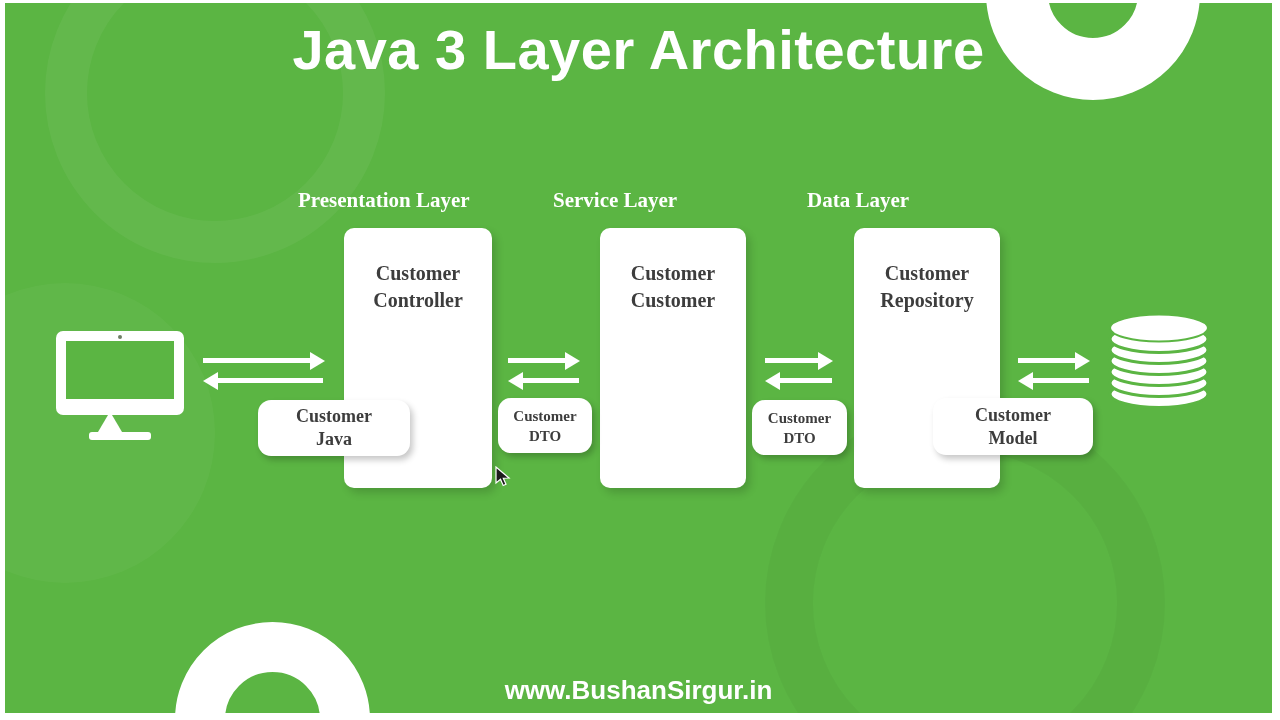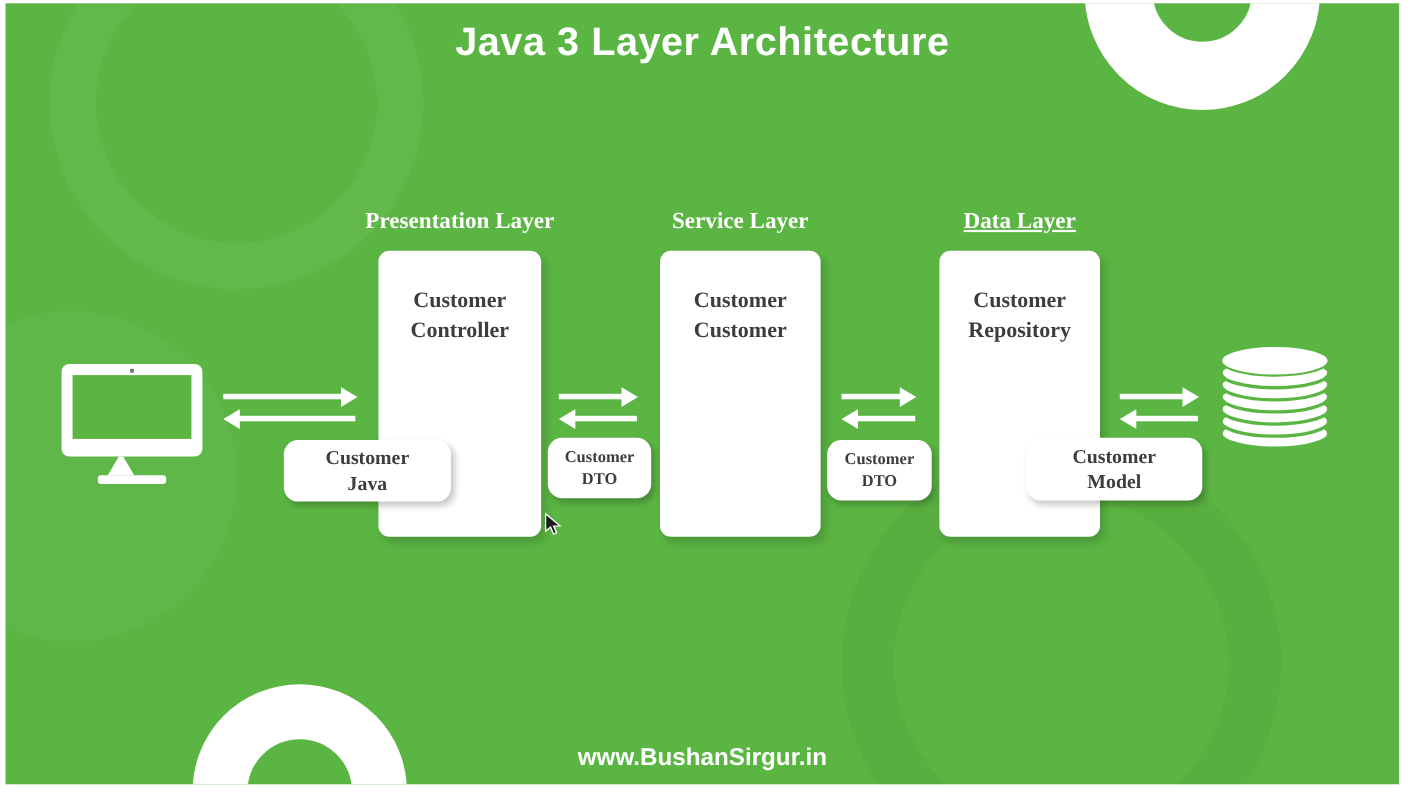--- a/index.html
+++ b/index.html
@@ -16,26 +16,26 @@
   .df1 { left:40px; top:-80px; width:340px; height:340px; border:42px solid rgba(255,255,255,0.05); }
   .df2 { left:760px; top:400px; width:400px; height:400px; border:48px solid rgba(0,0,0,0.03); }
   .df3 { left:-90px; top:280px; width:300px; height:300px; background:rgba(255,255,255,0.035); }
 
   
   .ring { position:absolute; border-radius:50%; }
   .ring-tr { left:981px; top:-117px; width:214px; height:214px; border:62px solid #ffffff; }
   .ring-bl { left:170px; top:619px; width:195px; height:195px; border:50px solid #ffffff; }
 
   .title { position:absolute; left:0; top:14px; width:100%; text-align:center;
-           color:#ffffff; font-size:36px; font-weight:bold; letter-spacing:0.5px; }
+           color:#ffffff; font-size:56px; font-weight:bold; letter-spacing:0.5px; }
 
-  .layer-label { position:absolute; top:185px; width:240px; text-align:center;
+  .layer-label { position:absolute; top:185px; width:240px; 
                  color:#ffffff; font-family:"Liberation Serif", serif;
                  font-weight:bold; font-size:21px; }
-  .ll0 { left:293px; } .ll1 { left:548px; } .ll2 { left:802px;text-decoration:underline; }
+  .ll0 { left:293px; } .ll1 { left:548px; } .ll2 { left:802px; }
 
   .component-box { position:absolute; top:225px; height:260px; background:#ffffff;
                    border-radius:10px; box-shadow:4px 5px 8px rgba(0,0,0,0.16); }
   .cb0 { left:339px; width:148px; } .cb1 { left:595px; width:146px; } .cb2 { left:849px; width:146px; }
   .component-title { padding-top:32px; text-align:center;
                      font-family:"Liberation Serif", serif; font-weight:bold;
                      font-size:20px; line-height:27px; color:#3d3d3d; }
 
   .artifact { position:absolute; background:#ffffff; border-radius:13px;
               box-shadow:3px 4px 6px rgba(0,0,0,0.22); text-align:center;
@@ -75,21 +75,21 @@
                     border-bottom:17px solid #ffffff;
                     border-left:10px solid transparent; border-right:10px solid transparent; }
   .monitor-base   { position:absolute; left:33px; top:101px; width:62px; height:8px;
                     background:#ffffff; border-radius:3px; }
 
   .database { position:absolute; left:1102px; top:308px; }
 
   .cursor { position:absolute; left:490px; top:463px; }
 
   .footer { position:absolute; left:0; top:672px; width:100%; text-align:center;
-            color:#ffffff; font-size:22px; font-weight:bold; }
+            color:#ffffff; font-size:26px; font-weight:bold; }
 </style>
 </head>
 <body>
 
 <div class="stage">
   <div class="slide">
 
     <div class="deco-faint df1"></div>
     <div class="deco-faint df2"></div>
     <div class="deco-faint df3"></div>

